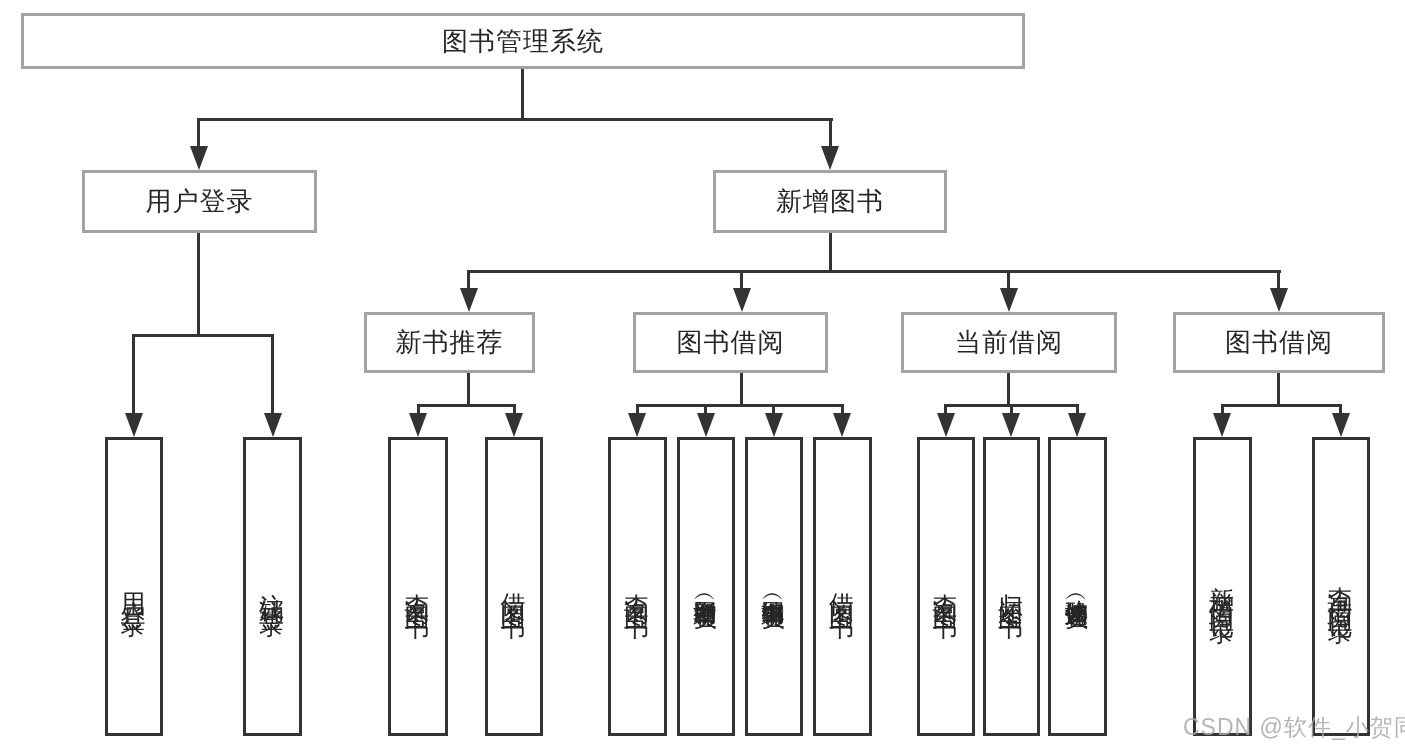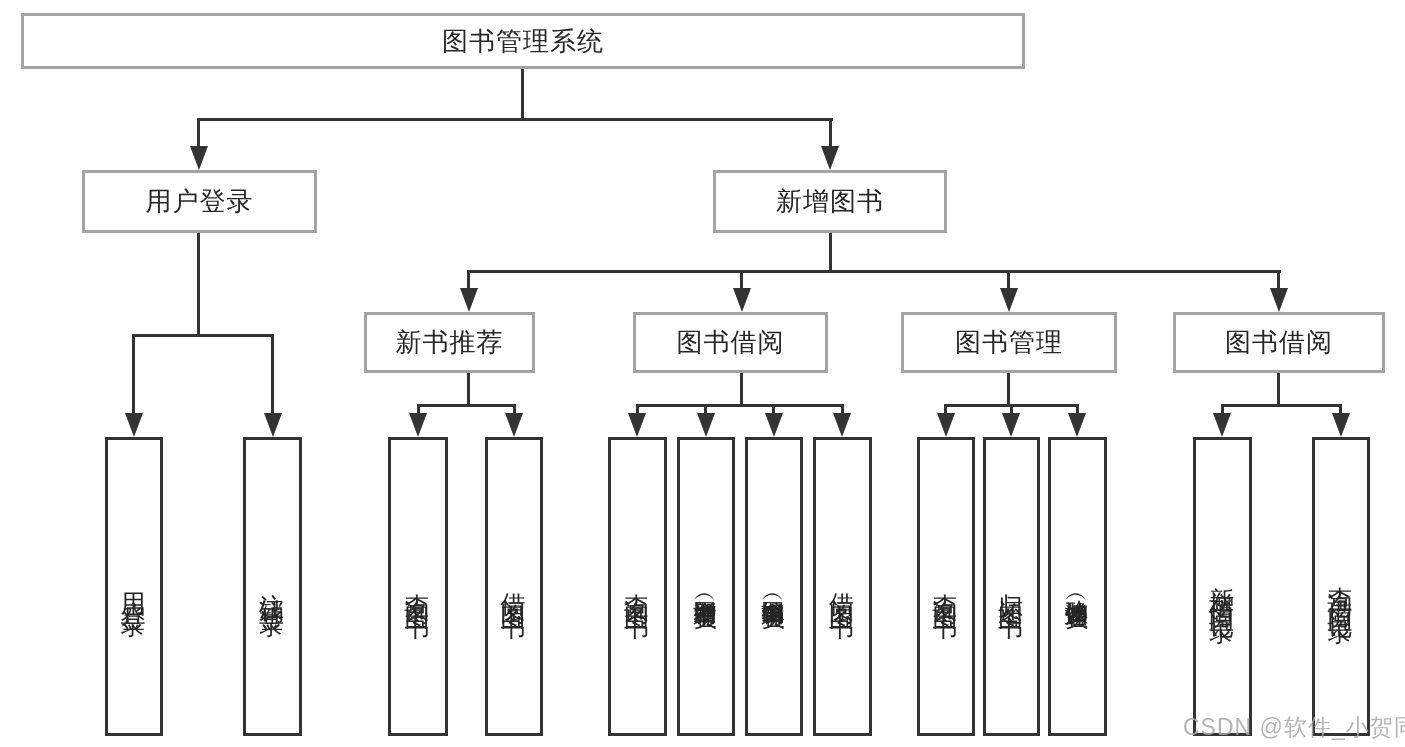--- a/index.html
+++ b/index.html
@@ -75,21 +75,21 @@
   <i class="vl" style="left:1277px;top:270px;height:18px"></i>
   <i class="arr" style="left:1270px;top:288px"></i>
 
   <div class="hbox" style="left:364px;top:312px;width:171px;height:61px">
     <span>新书推荐</span>
   </div>
   <div class="hbox" style="left:633px;top:312px;width:195px;height:61px">
     <span>图书借阅</span>
   </div>
   <div class="hbox" style="left:901px;top:312px;width:216px;height:61px">
-    <span>图书管理</span>
+    <span>当前借阅</span>
   </div>
   <div class="hbox" style="left:1173px;top:312px;width:212px;height:61px">
     <span>图书借阅</span>
   </div>
 
   <i class="vl" style="left:467px;top:373px;height:33px"></i>
   <i class="hl" style="left:417px;top:404px;width:99px"></i>
   <i class="vl" style="left:417px;top:404px;height:10px"></i>
   <i class="arr" style="left:409px;top:413px"></i>
   <i class="vl" style="left:513px;top:404px;height:10px"></i>

